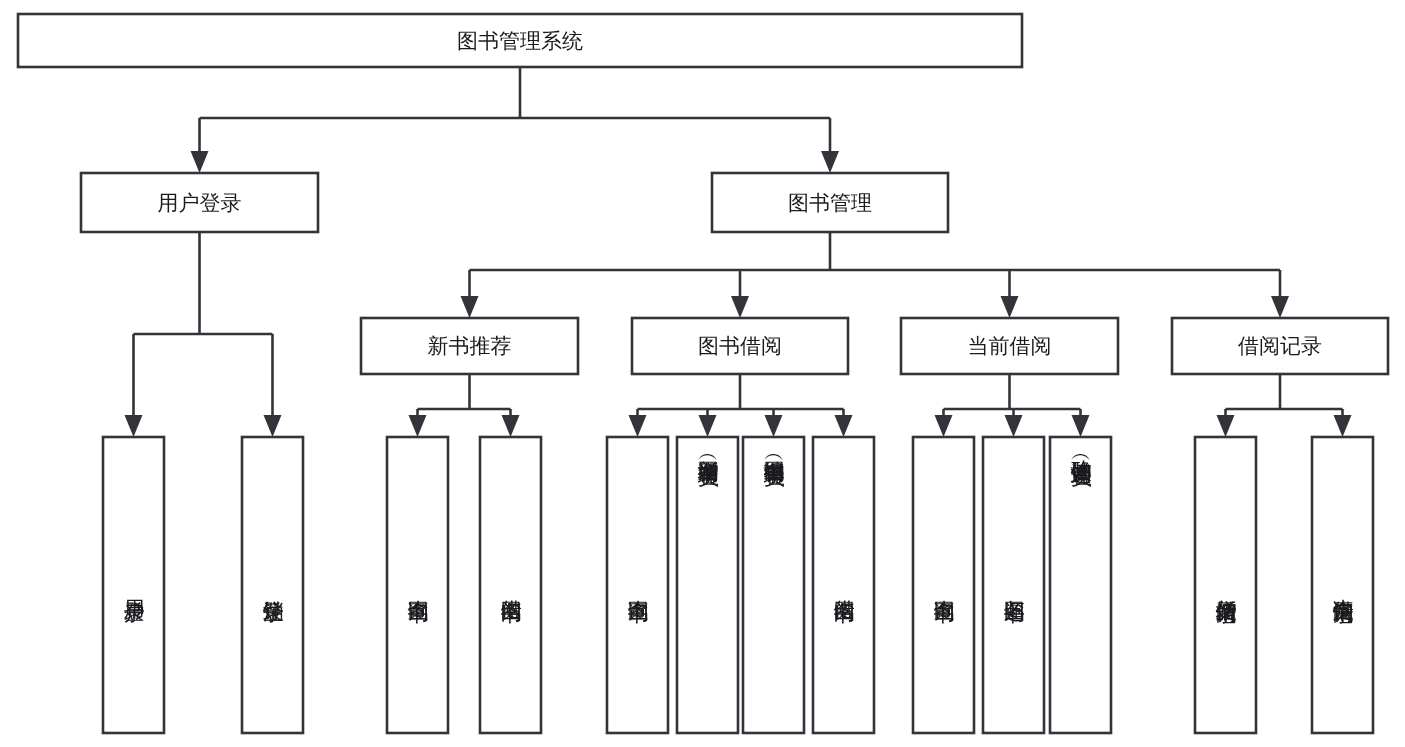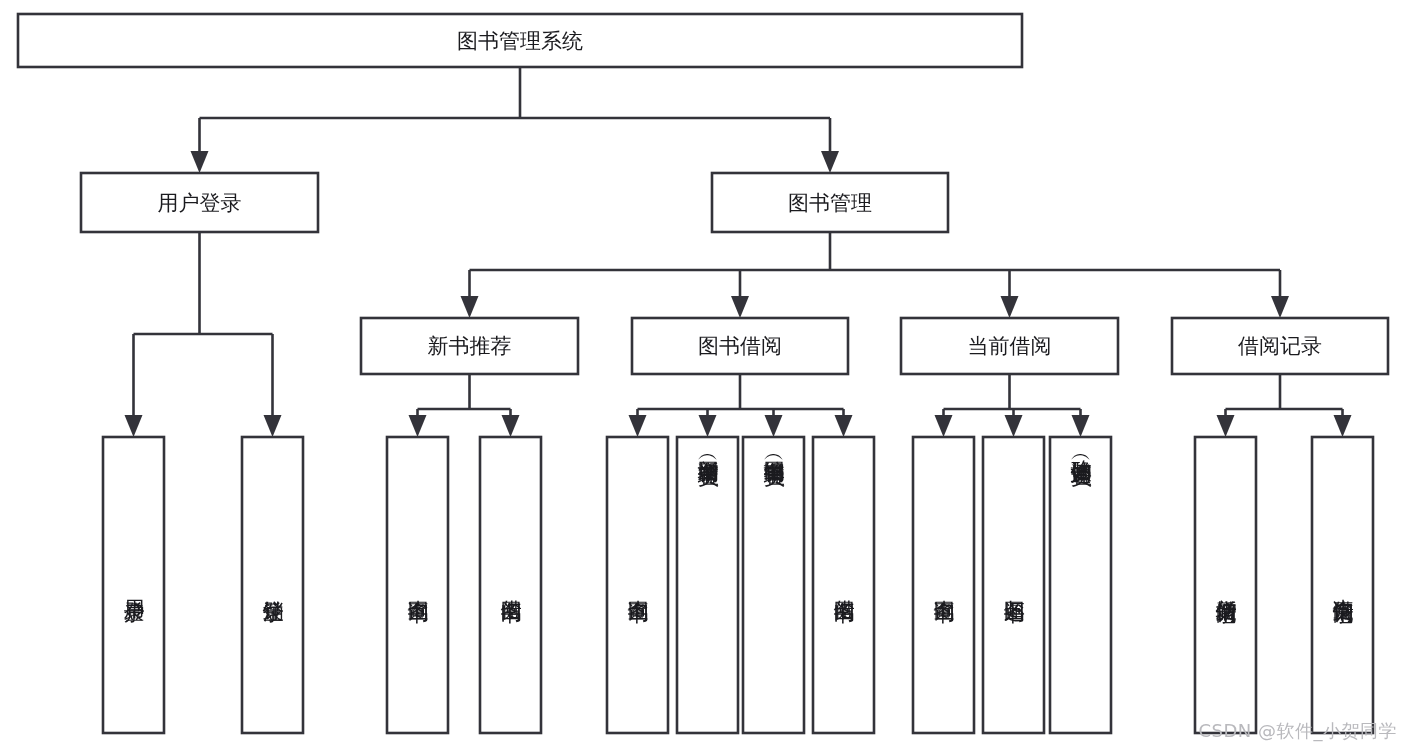--- a/index.html
+++ b/index.html
@@ -201,14 +201,13 @@
       <div class="vert-label-holder" style="left: 1050px; top: 437px; width: 61px; height: 296px; align-items: flex-start;">
         <span class="vert-label" style="padding-top: 6px;">确认归还（管理员）</span>
       </div>
       <div class="vert-label-holder" style="left: 1195px; top: 437px; width: 61px; height: 296px; align-items: center;">
         <span class="vert-label">新增借阅记录</span>
       </div>
       <div class="vert-label-holder" style="left: 1312px; top: 437px; width: 61px; height: 296px; align-items: center;">
         <span class="vert-label">查询借阅记录</span>
       </div>
     </div>
-  <div id="watermark">CSDN @软件_小贺同学</div>
 </div>
 
 </body></html>

